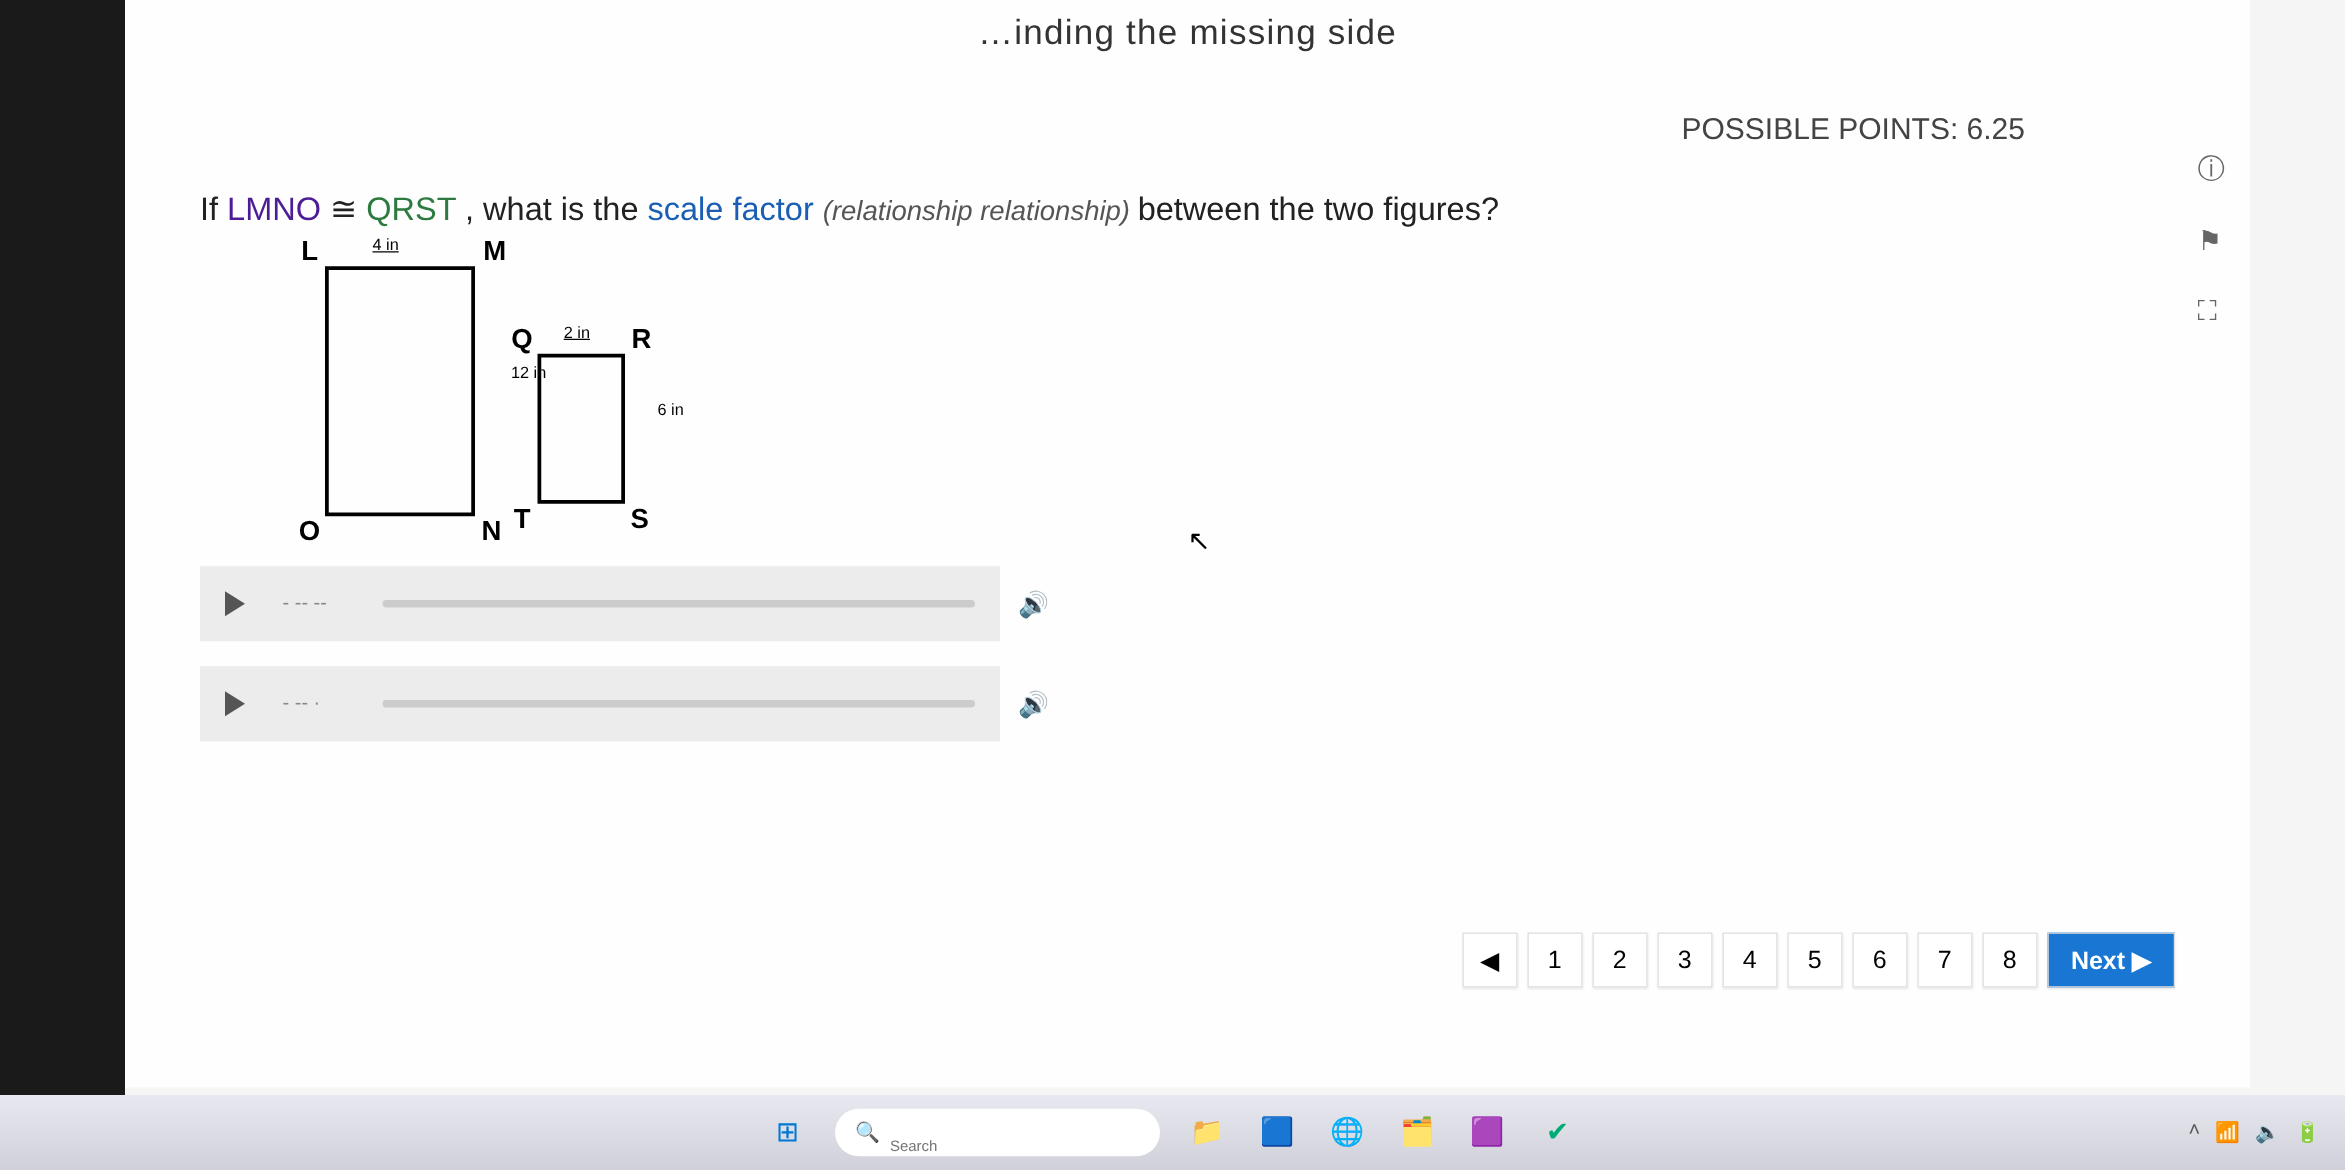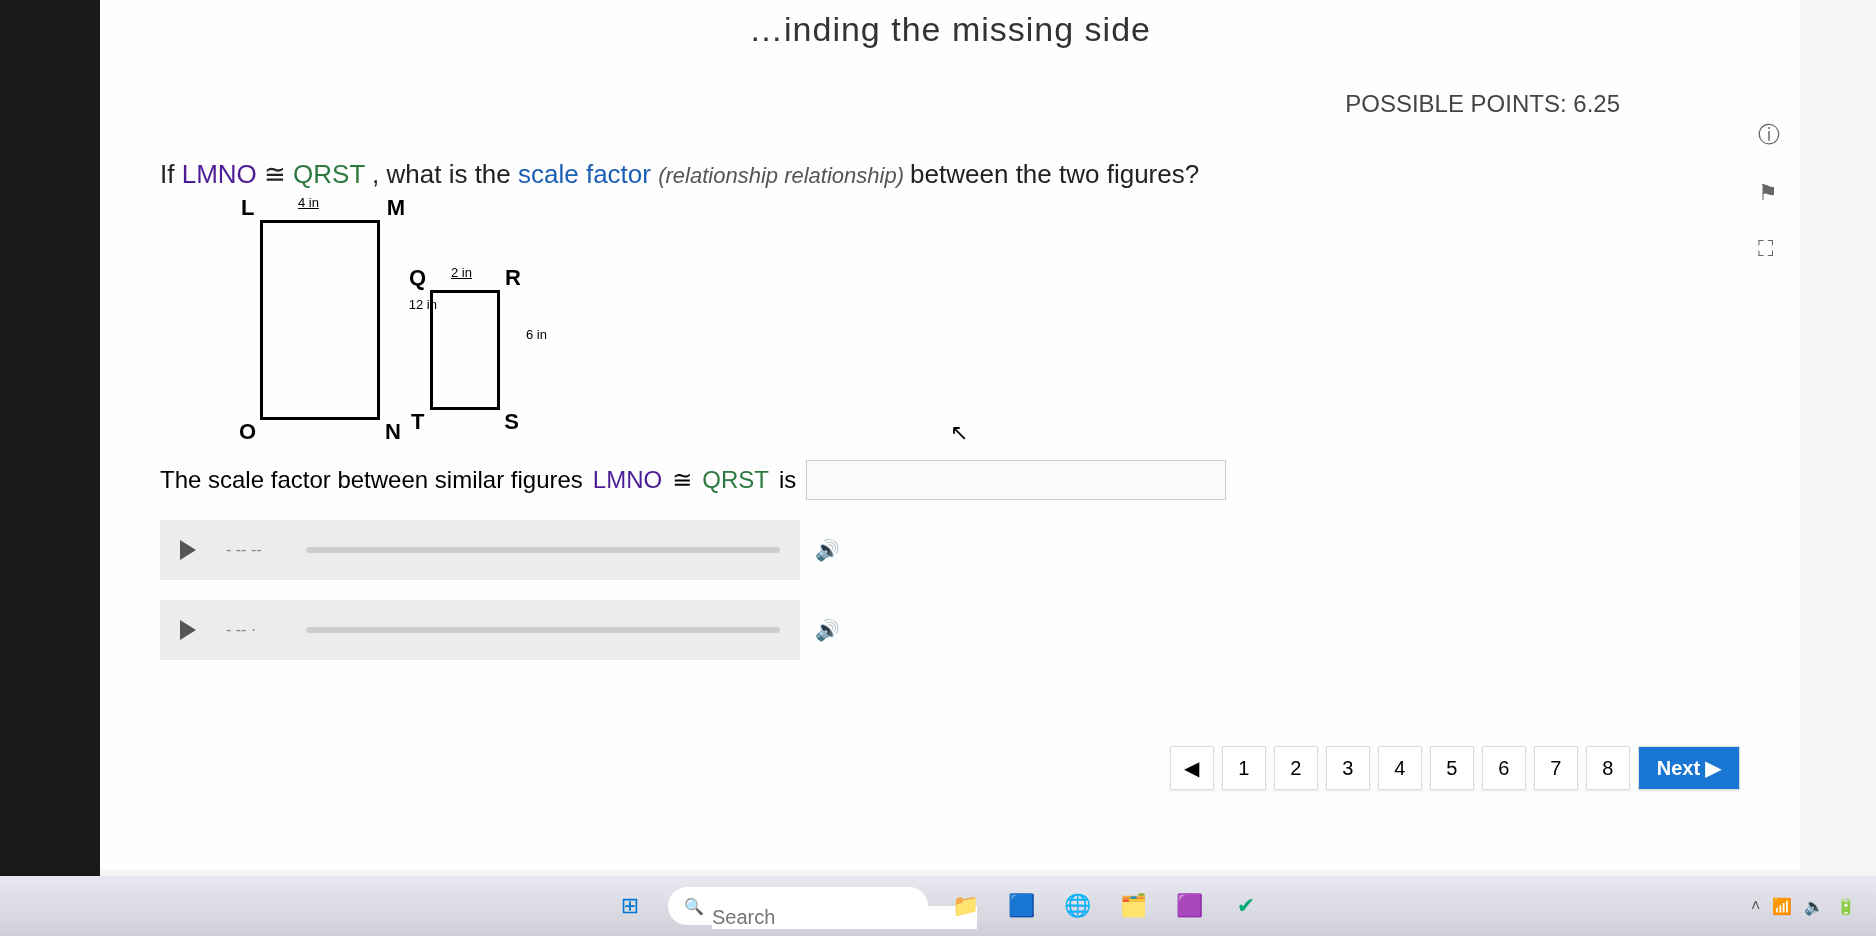--- a/index.html
+++ b/index.html
@@ -14,21 +14,21 @@
   .screen {
     position: absolute;
     left: 100px;
     top: 0;
     width: 1700px;
     height: 870px;
     background: #fefefe;
     padding: 20px 60px;
   }
   .header-partial {
-    font-size: 34px;
+    font-size: 28px;
     color: #333;
     text-align: center;
     margin-top: -10px;
     margin-bottom: 30px;
     letter-spacing: 1px;
   }
   .points {
     position: absolute;
     right: 180px;
     top: 90px;
@@ -177,21 +177,21 @@
     background: #fff;
     border-radius: 20px;
     padding: 6px 16px;
     gap: 8px;
     width: 260px;
     height: 38px;
   }
   .search-box input {
     border: none;
     outline: none;
-    font-size: 20px;
+    font-size: 12px;
     flex: 1;
     margin-top: 22px;
   }
   .tb-icon {
     width: 36px;
     height: 36px;
     border-radius: 6px;
     display: flex;
     align-items: center;
     justify-content: center;
@@ -260,28 +260,20 @@
         <span class="lbl" style="left:-24px;top:-28px">Q</span>
         <span class="dim" style="left:18px;top:-28px;text-decoration:underline">2 in</span>
         <span class="lbl" style="right:-24px;top:-28px">R</span>
         <span class="dim" style="right:-50px;top:34px">6 in</span>
         <span class="lbl" style="right:-22px;bottom:-28px">S</span>
         <span class="lbl" style="left:-22px;bottom:-28px">T</span>
       </div>
     </div>
   </div>
 
-  <div class="answer-line">
-    <span>The scale factor between  similar figures </span>
-    <span class="lmno">LMNO</span>
-    <span> ≅ </span>
-    <span class="qrst">QRST</span>
-    <span> is</span>
-    <input class="answer-input" type="text" value="" style="">
-  </div>
 
   <div class="cursor">↖</div>
 
   <div class="audio-row">
     <div class="play-btn"></div>
     <div class="time">- -- --</div>
     <div class="track"></div>
     <div class="vol">🔊</div>
   </div>
 

